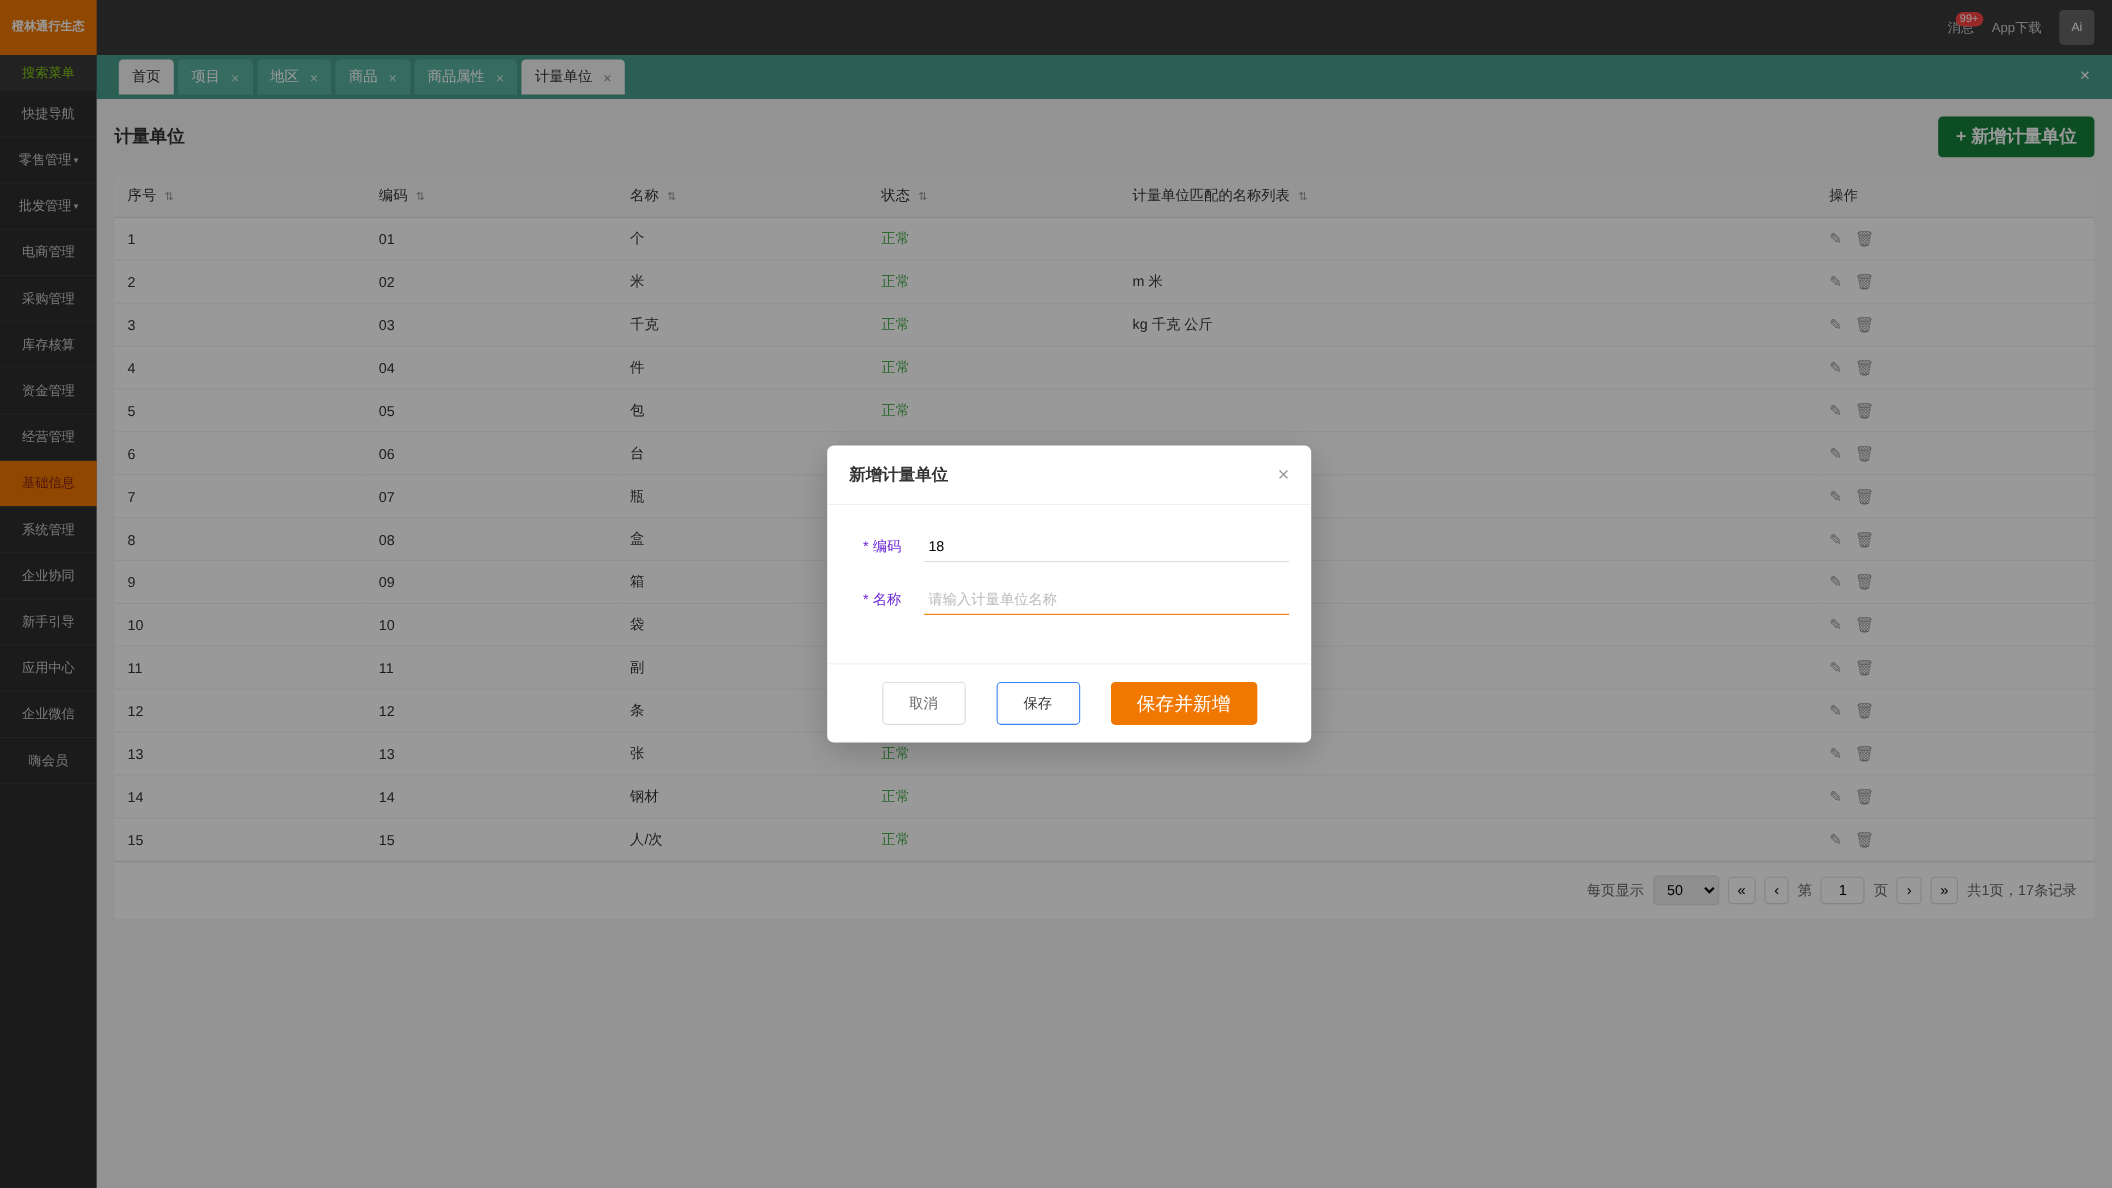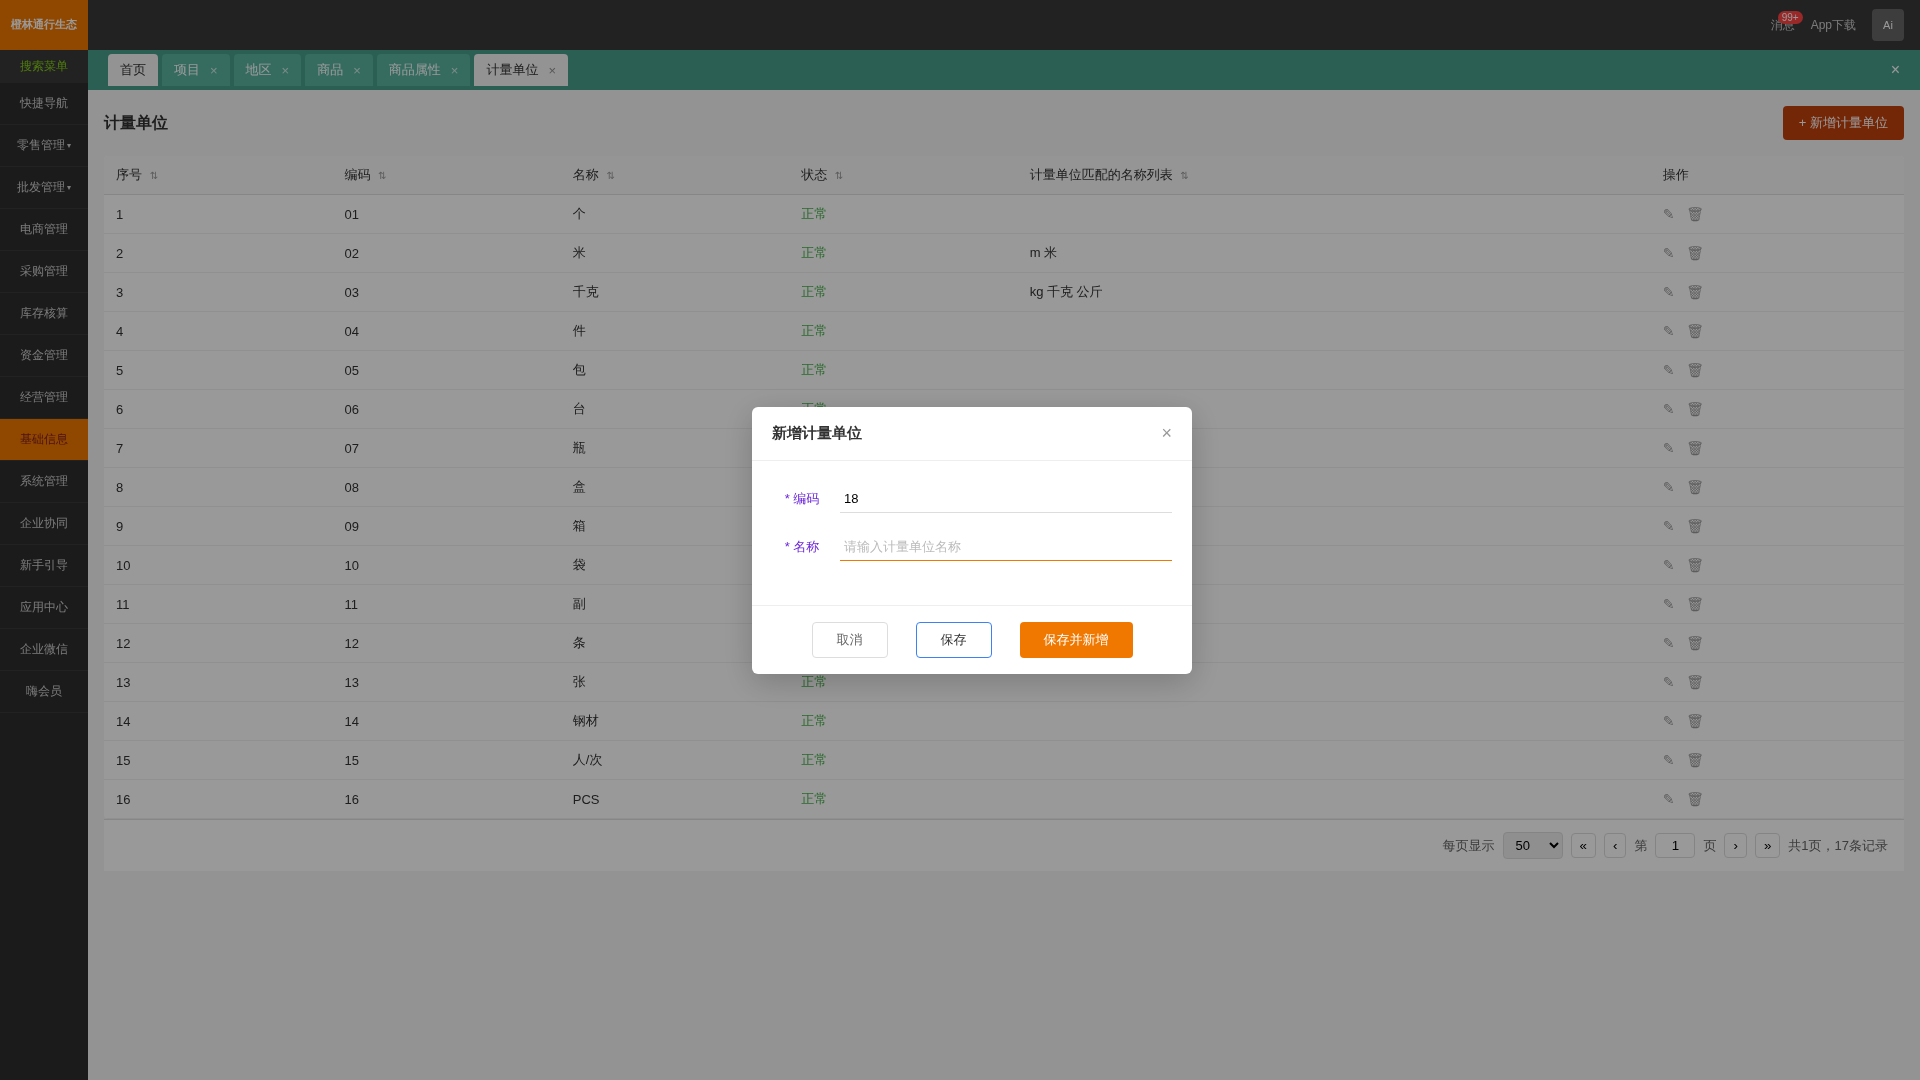--- a/index.html
+++ b/index.html
@@ -117,27 +117,28 @@
 
     
     .page-header {
       display: flex;
       align-items: center;
       justify-content: space-between;
       margin-bottom: 16px;
     }
     .page-title { font-size: 16px; font-weight: bold; color: #333; }
     .add-btn {
-      background: #c2410c;
+      background: #15803d;
       color: white;
       border: none;
       padding: 8px 16px;
       border-radius: 4px;
       cursor: pointer;
-      font-size: 13px;
+      font-size: 16px;
+      font-weight: bold;
     }
 
     
     .data-table {
       width: 100%;
       border-collapse: collapse;
       background: white;
       border-radius: 4px;
       overflow: hidden;
     }
@@ -259,21 +260,21 @@
       font-size: 13px;
       color: #333;
     }
     .btn-save-new {
       background: #f07800;
       color: white;
       border: none;
       padding: 8px 24px;
       border-radius: 4px;
       cursor: pointer;
-      font-size: 13px;
+      font-size: 17px;
     }
   </style>
 </head>
 <body>
 
 <div class="sidebar">
   <div class="sidebar-logo">
     <span class="sidebar-logo-text">橙林通行生态</span>
   </div>
   <div class="sidebar-search">搜索菜单</div>
@@ -518,31 +519,20 @@
       <td>15</td>
       <td>15</td>
       <td>人/次</td>
       <td><span class="status-badge">正常</span></td>
       <td></td>
       <td>
         <span class="action-btn">✎</span>
         <span class="action-btn">🗑</span>
       </td>
     </tr>
-          <tr>
-      <td>16</td>
-      <td>16</td>
-      <td>PCS</td>
-      <td><span class="status-badge">正常</span></td>
-      <td></td>
-      <td>
-        <span class="action-btn">✎</span>
-        <span class="action-btn">🗑</span>
-      </td>
-    </tr>
         </tbody>
     </table>
 
     <div class="footer">
       <span>每页显示</span>
       <select class="footer-select">
         <option>50</option>
         <option>100</option>
       </select>
       <button class="page-btn">«</button>

